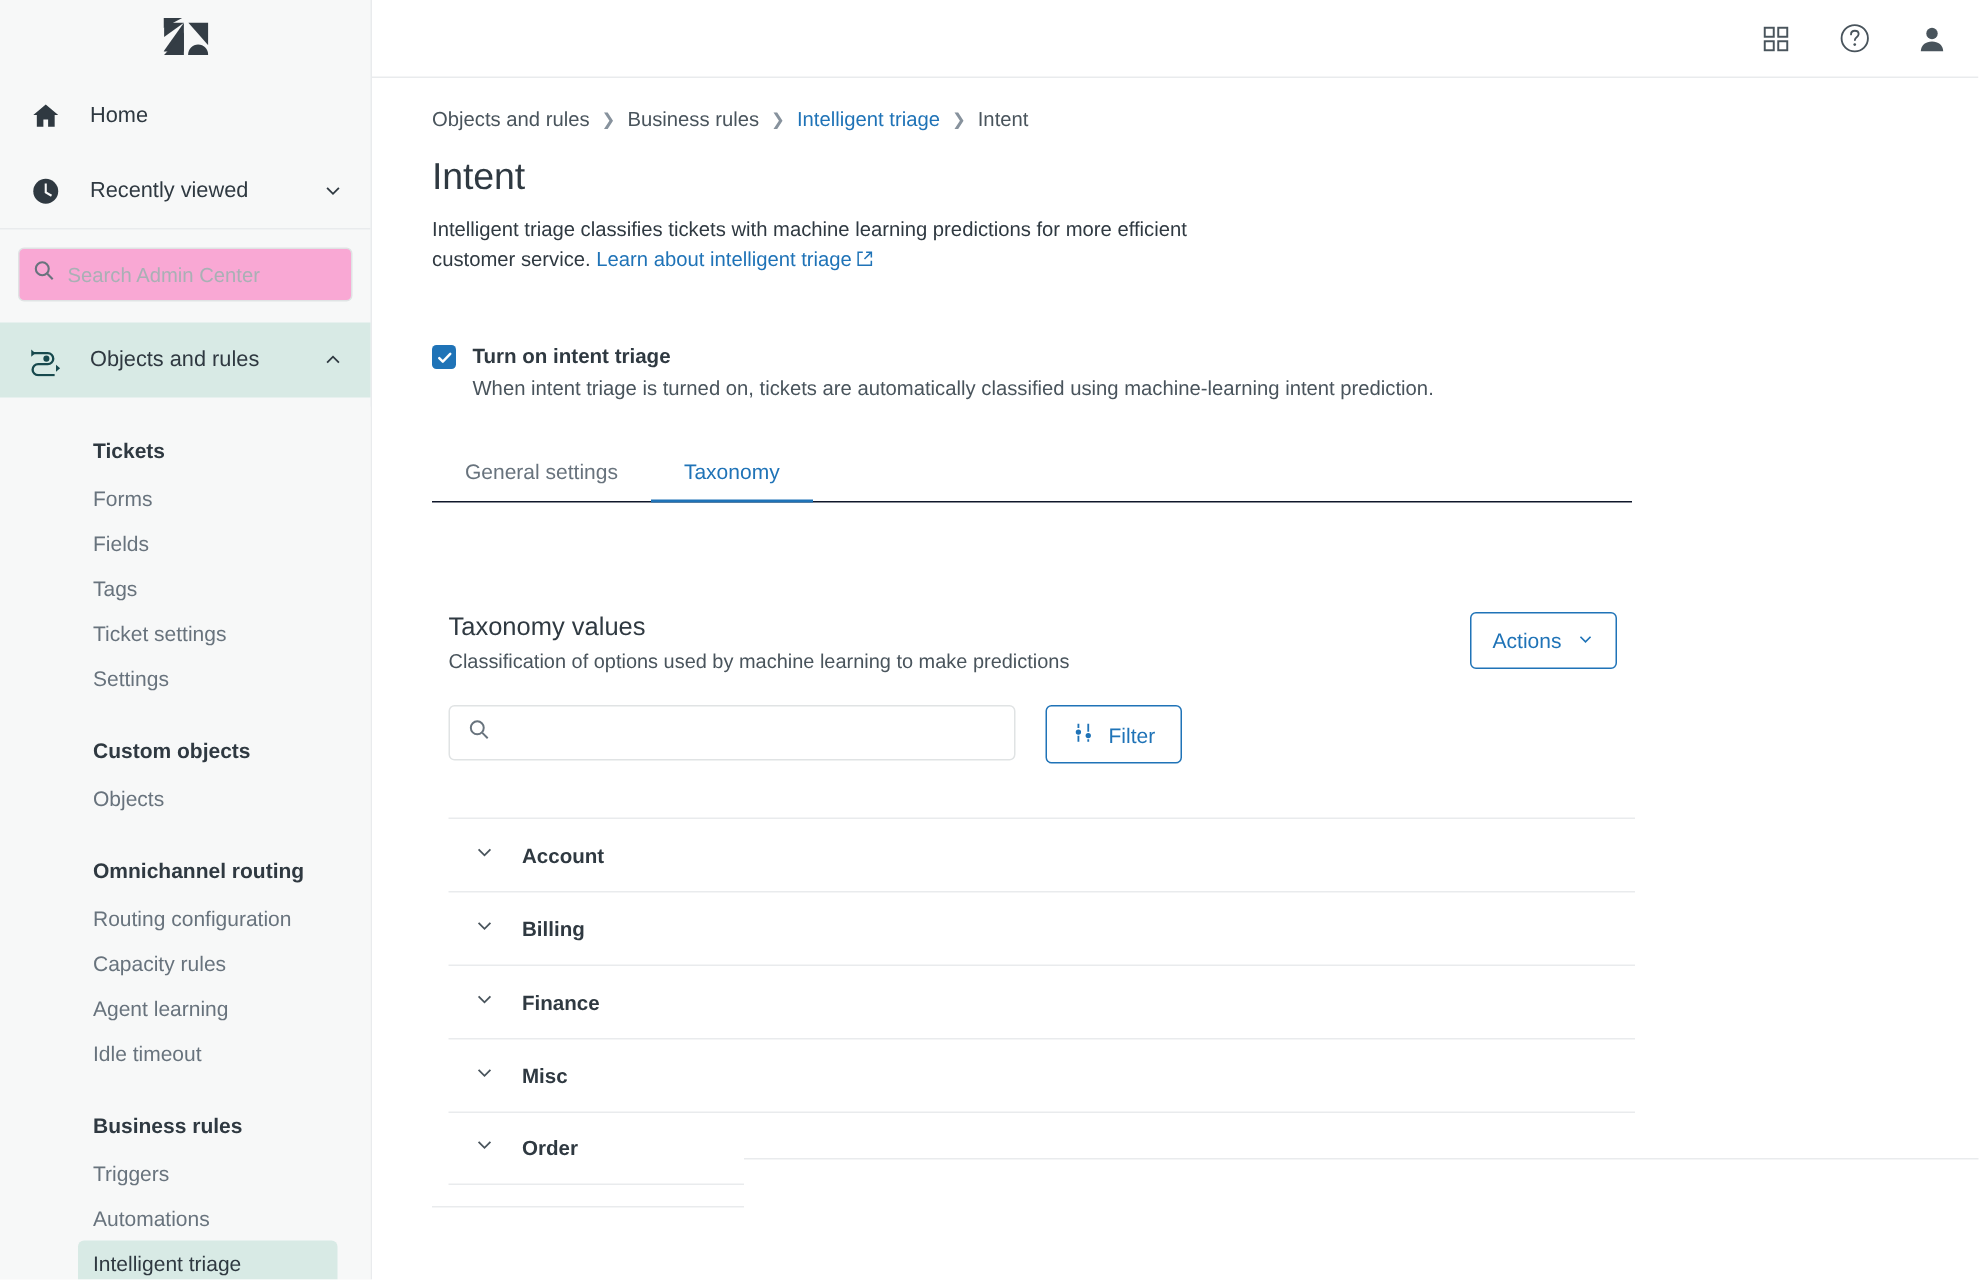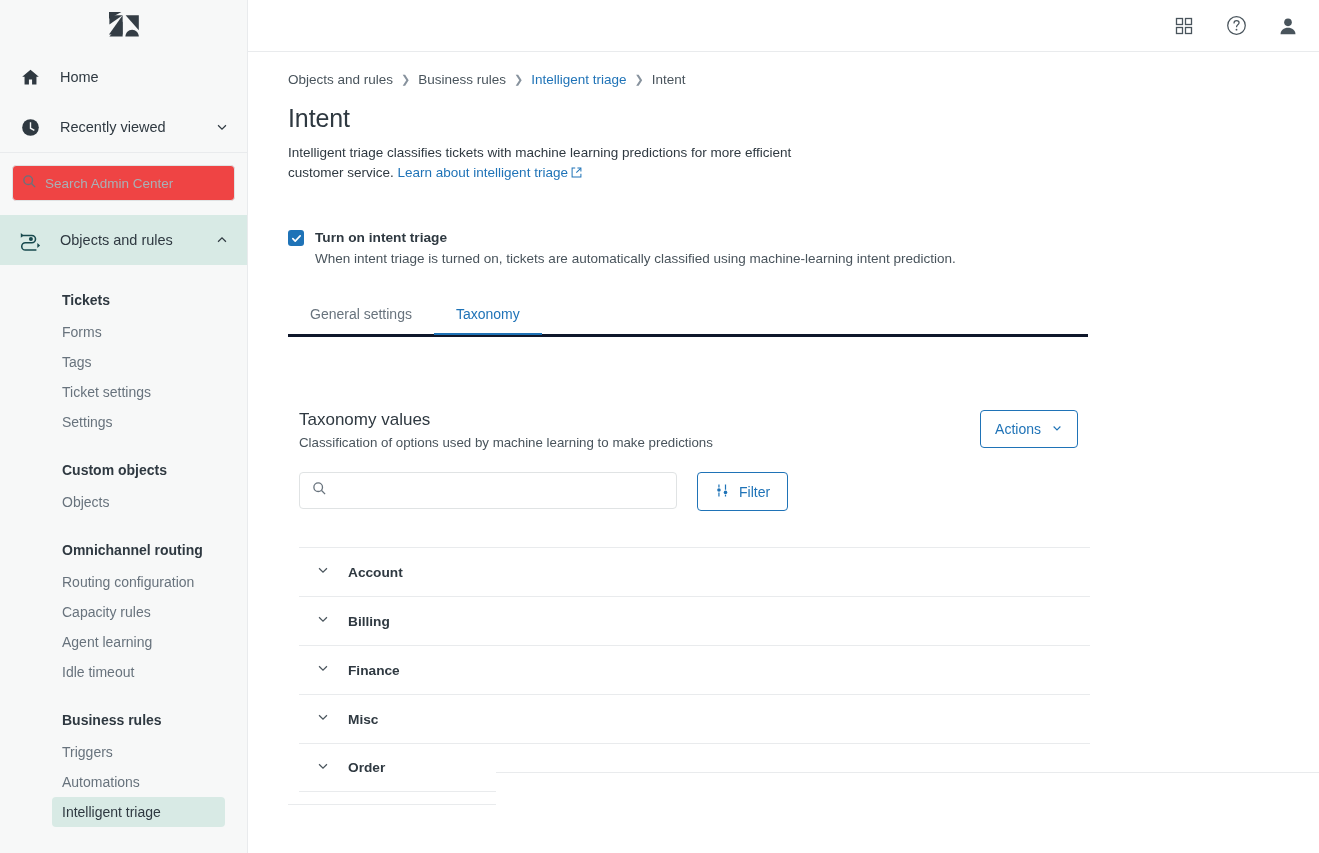--- a/index.html
+++ b/index.html
@@ -34,21 +34,21 @@
   .nav-row .ico { width: 28px; display: flex; align-items: center; justify-content: center; flex: 0 0 28px; }
   .nav-row .lbl { font-size: 14.5px; color: #2f3941; flex: 1; }
   .nav-row .chev { width: 14px; height: 14px; flex: 0 0 14px; }
   .nav-row.active { background: #d8eae5; }
   .nav-row.active .lbl { color: #2f3941; }
 
   .sep { height: 1px; background: #e9ebed; }
 
   .search-wrap { padding: 12px 12px 14px 12px; }
   .search-box {
-    height: 36px; background: #ef4444; border: 1px solid #e0e3e4; border-radius: 4px;
+    height: 36px; background: #f9a8d4; border: 1px solid #e0e3e4; border-radius: 4px;
     display: flex; align-items: center; padding: 0 9px; gap: 8px;
   }
   .search-box input {
     border: 0; outline: 0; font-size: 13.5px; color: #2f3941;
     font-family: "Liberation Sans", sans-serif; width: 100%; background: transparent;
   }
   .search-box input::placeholder { color: #a9b0b5; }
 
   .subnav {
     flex: 1; overflow: hidden; padding-top: 12px; background: #f7f8f8;
@@ -91,21 +91,21 @@
 
   .cbrow { margin-top: 44px; display: flex; gap: 11px; align-items: flex-start; }
   .cb {
     width: 16px; height: 16px; border-radius: 3px; background: #1f73b7;
     display: flex; align-items: center; justify-content: center; margin-top: 2px;
     flex: 0 0 16px; cursor: pointer;
   }
   .cb-label { font-size: 13.7px; font-weight: bold; color: #2f3941; line-height: 19px; }
   .cb-sub { font-size: 13.5px; color: #49545c; margin-top: 2px; line-height: 19px; }
 
-  .tabs { margin-top: 28px; width: 800px; border-bottom: 3px solid #0f172a; display: flex; gap: 0; }
+  .tabs { margin-top: 28px; width: 800px; border-bottom: 1px solid #0f172a; display: flex; gap: 0; }
   .tab {
     font-size: 14px; color: #68737d; padding: 10px 22px 11px 22px;
     cursor: pointer; border-bottom: 2px solid transparent; margin-bottom: -1px;
   }
   .tab.sel { color: #1f73b7; border-bottom-color: #1f73b7; }
 
   .sec-head { margin-top: 73px; width: 790px; display: flex; justify-content: space-between; align-items: flex-start; padding-left: 11px; }
   .sec-title { font-size: 17px; color: #2f3941; font-weight: normal; }
   .sec-sub { font-size: 13.3px; color: #49545c; margin-top: 5px; }
 
@@ -221,20 +221,21 @@
             <path d="M3.5 10L8 5.5l4.5 4.5"></path>
           </svg>
         </span>
       </div>
     </div>
 
     <div class="subnav">
 
       <div class="grp-title">Tickets</div>
       <div class="sub-item">Forms</div>
+      <div class="sub-item">Fields</div>
       <div class="sub-item">Tags</div>
       <div class="sub-item">Ticket settings</div>
       <div class="sub-item">Settings</div>
 
       <div class="grp-title spaced">Custom objects</div>
       <div class="sub-item">Objects</div>
 
       <div class="grp-title spaced">Omnichannel routing</div>
       <div class="sub-item">Routing configuration</div>
       <div class="sub-item">Capacity rules</div>

